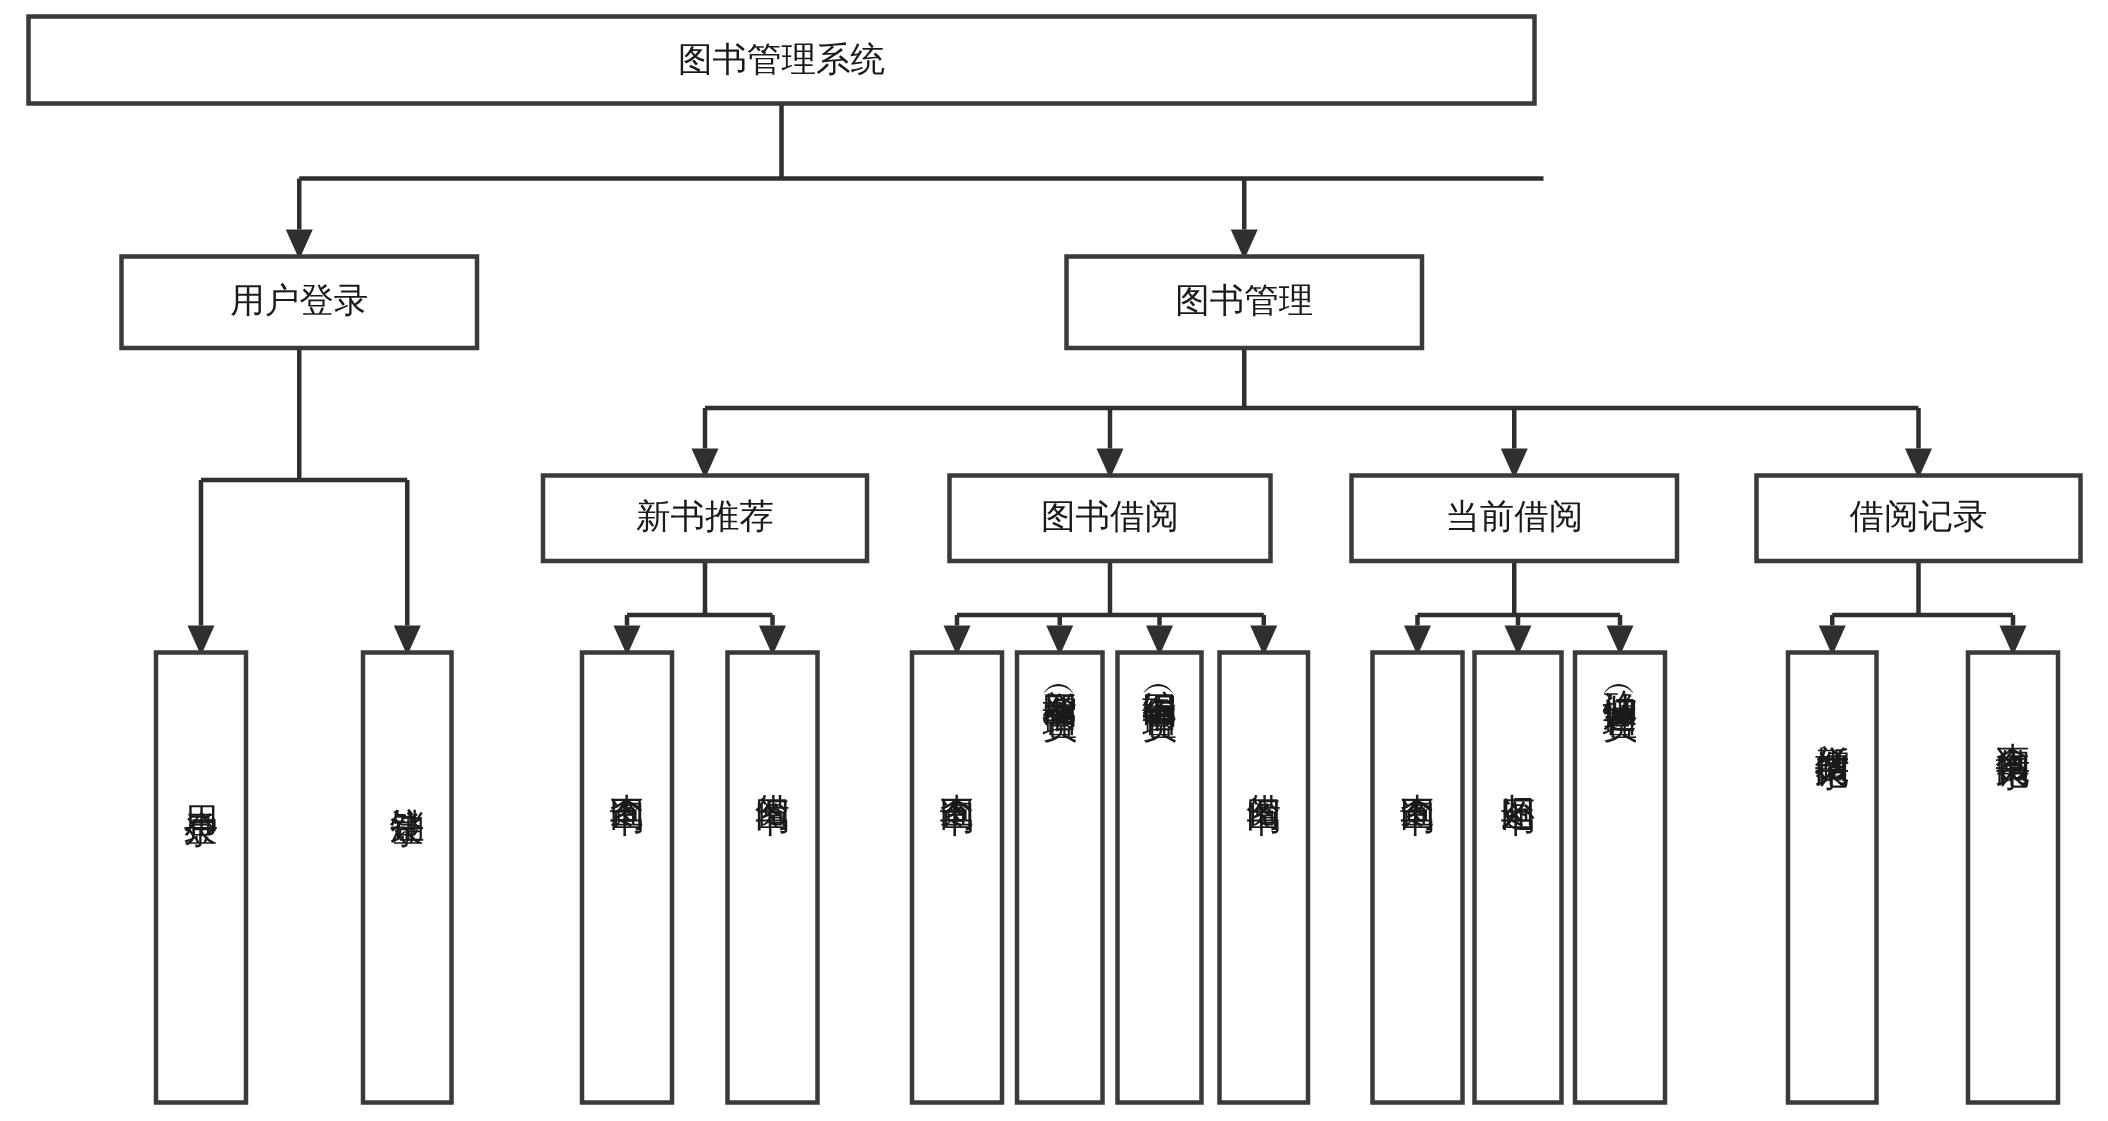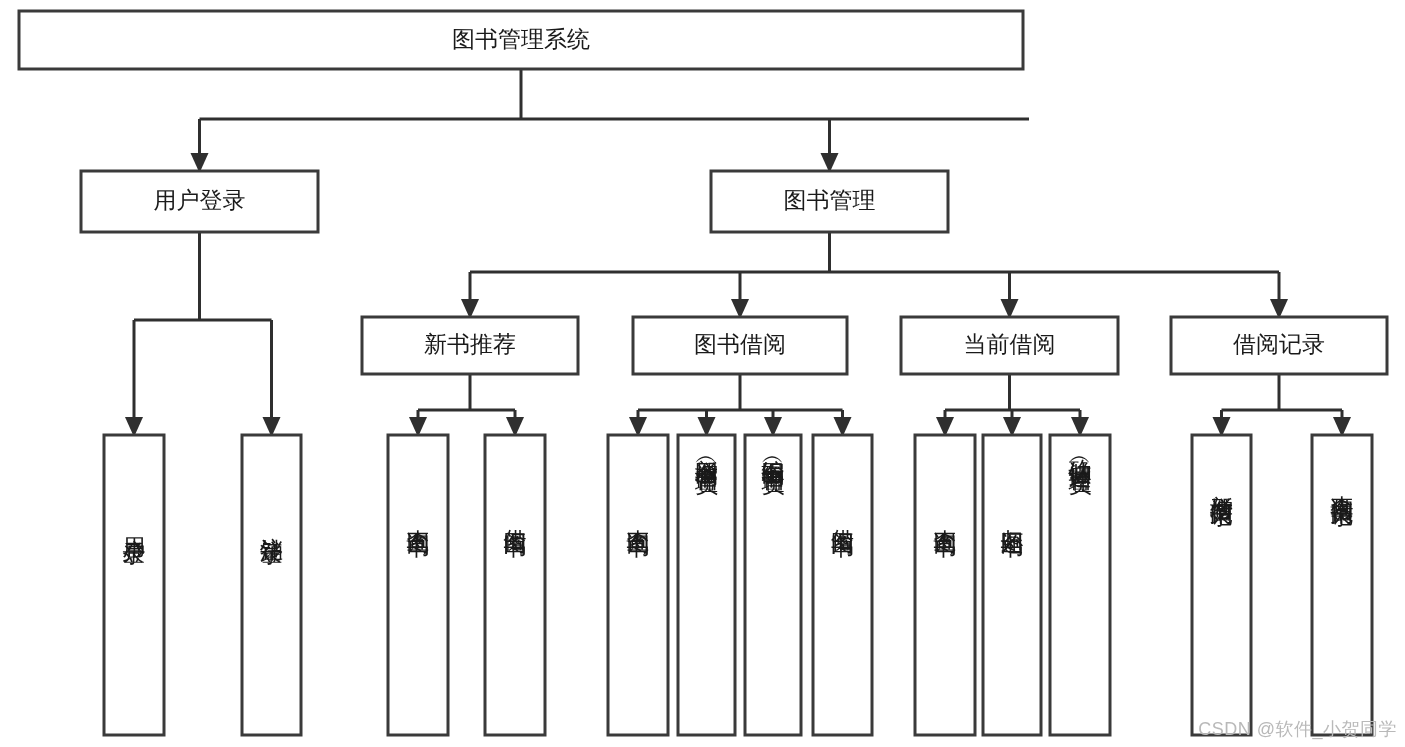--- a/index.html
+++ b/index.html
@@ -294,15 +294,14 @@
   </div>
 
   <div class="leaf-label-wrap" style="left:1192px; top:435px; width:59px; height:300px;">
     <span class="leaf-label" style="margin-top:42px;">新增借阅记录</span>
   </div>
 
   <div class="leaf-label-wrap" style="left:1312px; top:435px; width:60px; height:300px;">
     <span class="leaf-label" style="margin-top:42px;">查询借阅记录</span>
   </div>
 
-  <div class="watermark">CSDN @软件_小贺同学</div>
 
 </div>
 
 </body></html>

